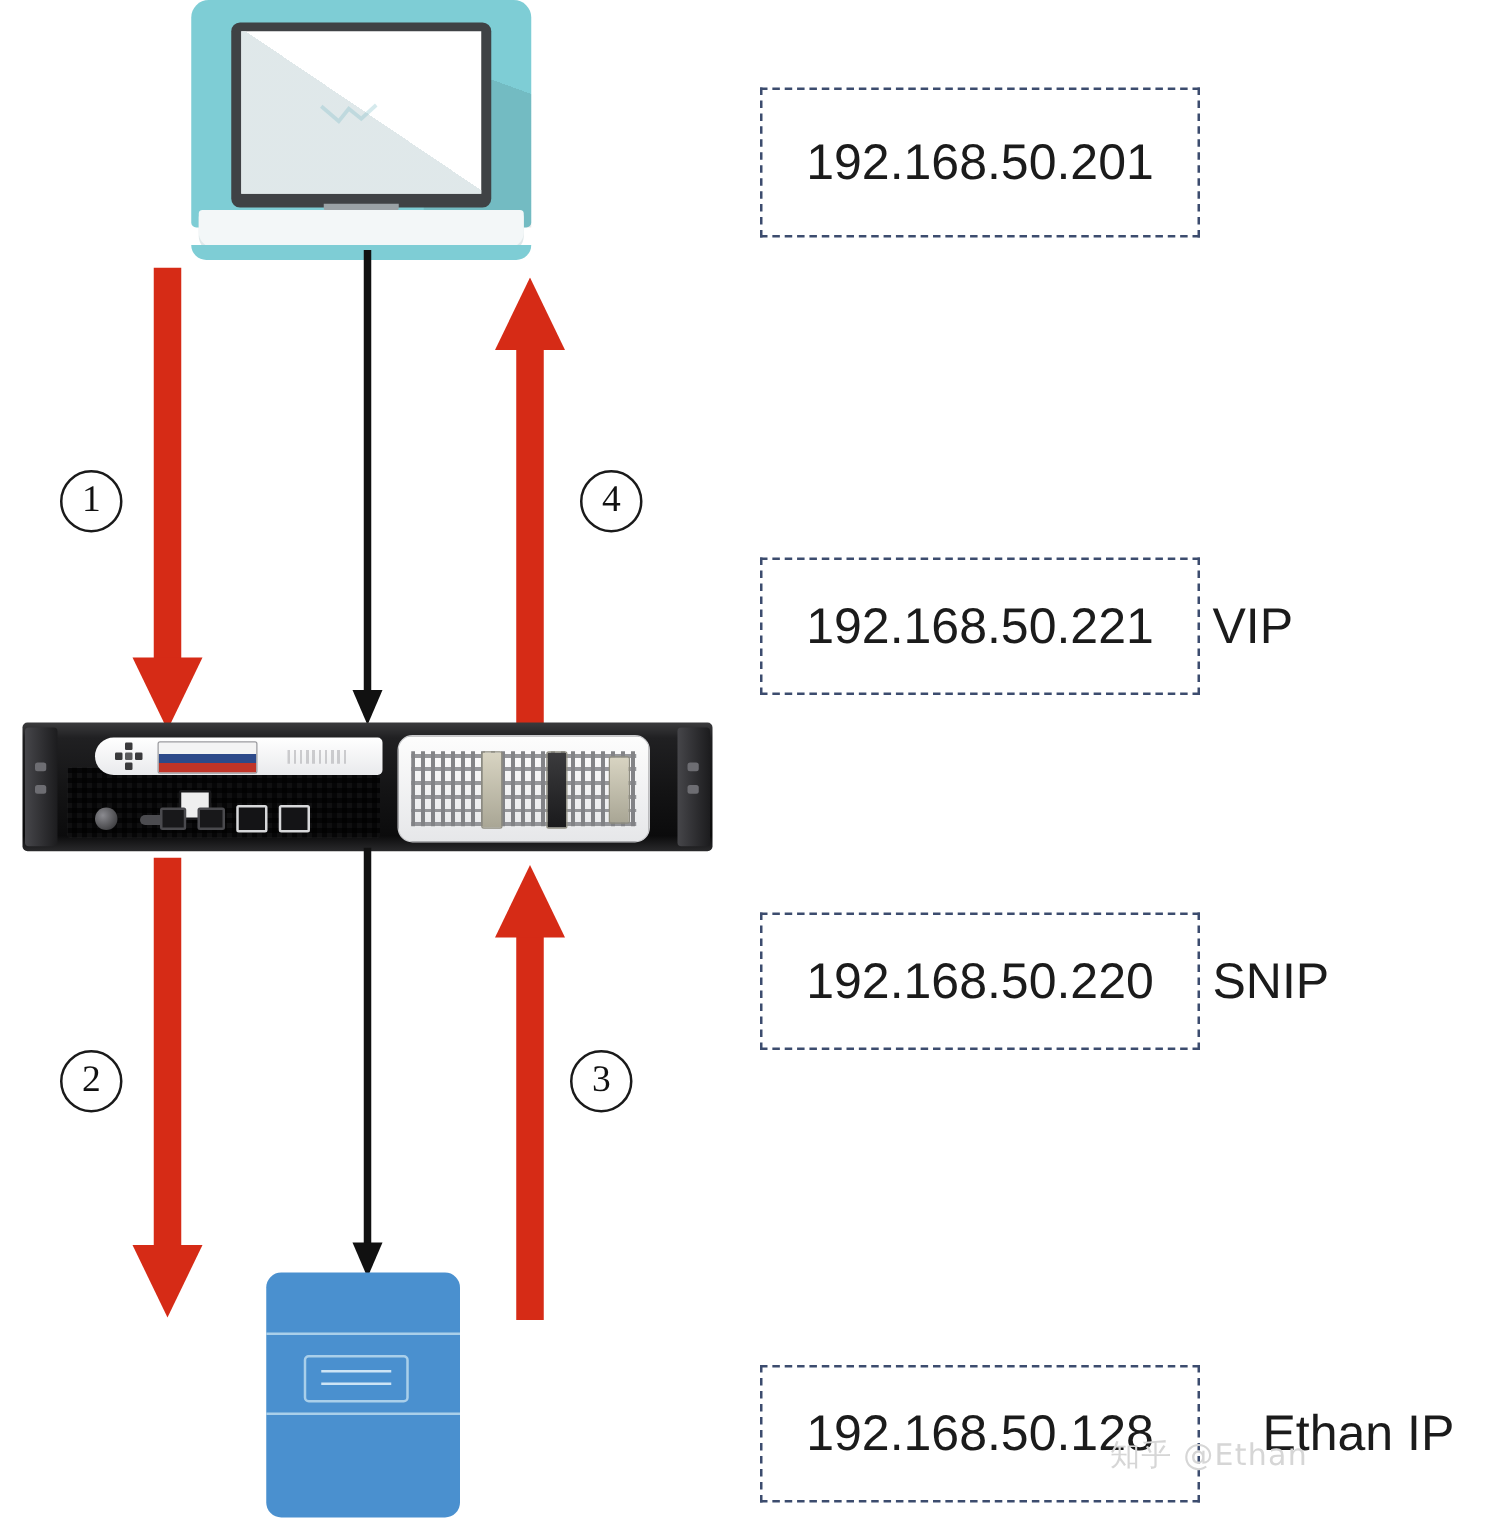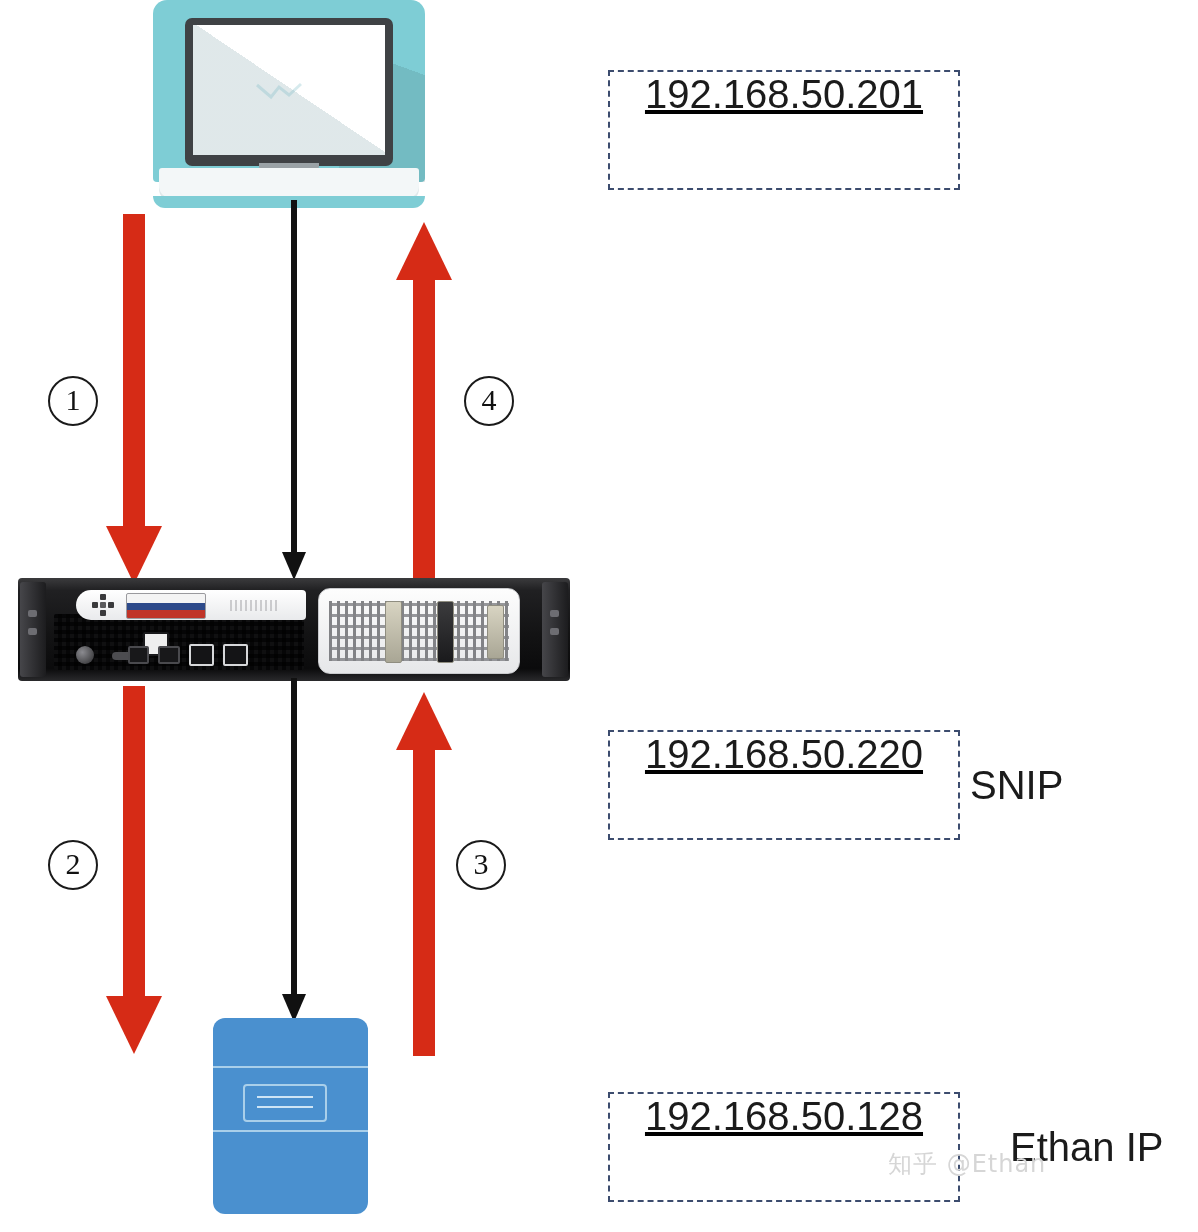--- a/index.html
+++ b/index.html
@@ -329,24 +329,23 @@
   
   .ip-row {
     position: absolute;
     display: flex;
     align-items: center;
   }
   .ip-box {
     border: 2px dashed #3c4c6e;
     background: transparent;
     display: flex;
-    align-items: flex-start;
+    align-items: center;
     justify-content: center;
     box-sizing: border-box;
-    text-decoration: underline;
   }
   .ip-value {
     font-size: 40px;
     color: #1b1b1b;
     font-family: "Liberation Sans", sans-serif;
     white-space: nowrap;
   }
   .ip-name {
     font-size: 40px;
     color: #1b1b1b;
@@ -470,20 +469,26 @@
       <div class="server-slot-bar b"></div>
     </div>
   </div>
 
   <div class="ip-row" style="left:608px; top:70px;">
     <div class="ip-box" style="width:352px; height:120px;">
       <span class="ip-value">192.168.50.201</span>
     </div>
   </div>
 
+  <div class="ip-row" style="left:608px; top:446px;">
+    <div class="ip-box" style="width:352px; height:110px;">
+      <span class="ip-value">192.168.50.221</span>
+    </div>
+    <span class="ip-name">VIP</span>
+  </div>
 
   <div class="ip-row" style="left:608px; top:730px;">
     <div class="ip-box" style="width:352px; height:110px;">
       <span class="ip-value">192.168.50.220</span>
     </div>
     <span class="ip-name">SNIP</span>
   </div>
 
   <div class="ip-row" style="left:608px; top:1092px;gap:40px;">
     <div class="ip-box" style="width:352px; height:110px;">

